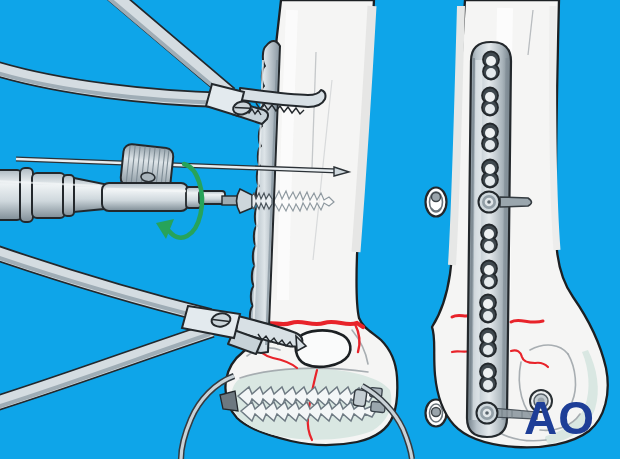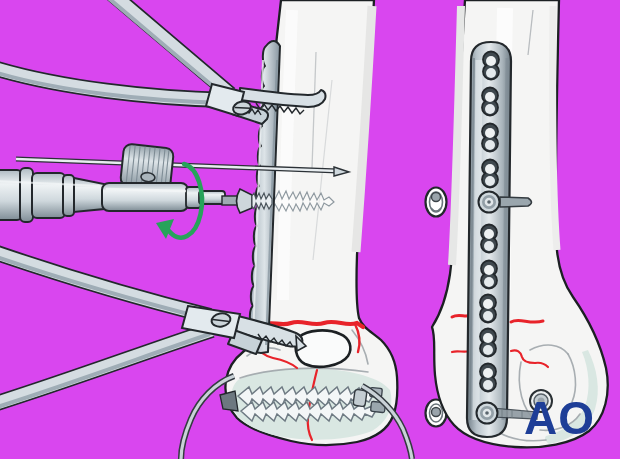--- a/index.html
+++ b/index.html
@@ -1,16 +1,16 @@
 <!DOCTYPE html>
 <html><head>
 <meta charset="utf-8">
 <style>
   html,body{margin:0;padding:0;background:#fff}
-  .stage{width:620px;height:459px;position:relative;overflow:hidden;background:#d946ef;
+  .stage{width:620px;height:459px;position:relative;overflow:hidden;background:#0ea5e9;
          font-family:"Liberation Sans",sans-serif}
   svg{display:block}
   .bone{fill:#f5f5f4;stroke:#1c2023;stroke-width:2.3;stroke-linejoin:round}
   .metal{fill:#d8e0e5;stroke:#23282c;stroke-width:2;stroke-linejoin:round}
   .metal2{fill:#c7d2d8;stroke:#23282c;stroke-width:2;stroke-linejoin:round}
   .frac{fill:none;stroke:#e8232a;stroke-linecap:round}
   .faint{fill:none;stroke:#9aa1a6;stroke-width:1.6;opacity:.85;stroke-linecap:round}
   .serr{fill:none;stroke:#23282c;stroke-width:1.4}
   .aotext{font-family:"Liberation Sans",sans-serif;font-weight:bold;font-size:46px;letter-spacing:1px}
 </style>

